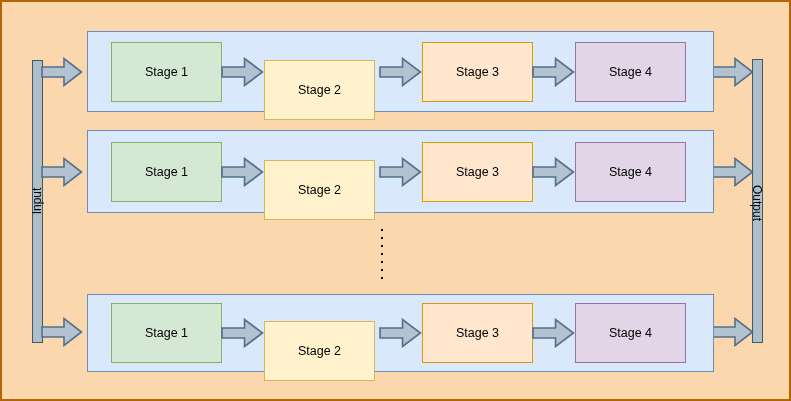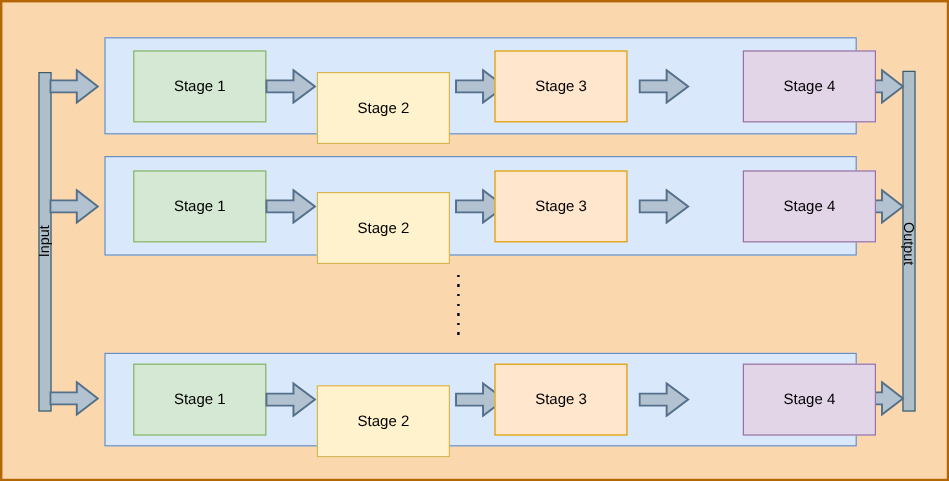--- a/index.html
+++ b/index.html
@@ -59,22 +59,22 @@
     position:absolute;
     top:50%;transform:translateY(-50%);
     width:111px;height:60px;
     box-sizing:border-box;
     display:flex;align-items:center;justify-content:center;
     font-size:12.5px;color:#000;
     border:1px solid #000;
   }
   .stage.s1{left:23px;background:var(--stage1-fill);border-color:var(--stage1-stroke);}
   .stage.s2{left:176px;background:var(--stage2-fill);border-color:var(--stage2-stroke);margin-top:18px;}
-  .stage.s3{left:324px;background:var(--stage3-fill);border-color:var(--stage3-stroke);}
-  .stage.s4{left:487px;background:var(--stage4-fill);border-color:var(--stage4-stroke);margin-left:44px;}
+  .stage.s3{left:334px;background:var(--stage3-fill);border-color:var(--stage3-stroke);}
+  .stage.s4{left:487px;background:var(--stage4-fill);border-color:var(--stage4-stroke);}
 
   
   .arrow{position:absolute;width:43px;height:30px;}
   .arrow svg{display:block;width:100%;height:100%;}
   .arrow polygon{
     fill:var(--arrow-fill);
     stroke:var(--arrow-stroke);
     stroke-width:1.6;
     stroke-linejoin:miter;
   }

